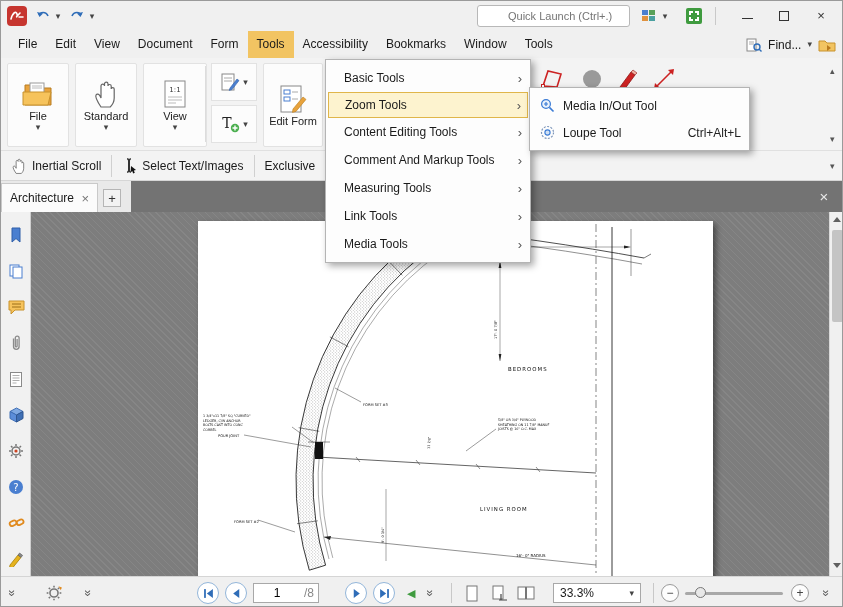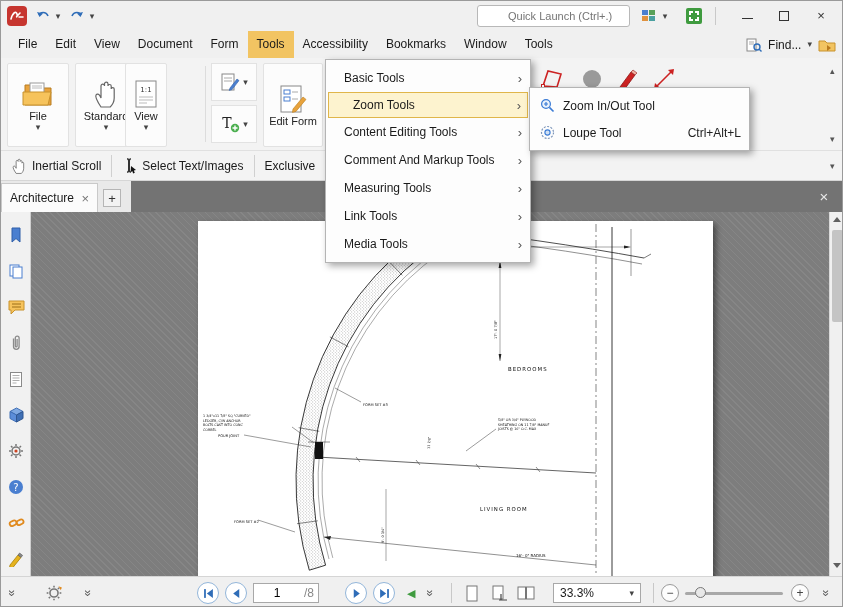--- a/index.html
+++ b/index.html
@@ -60,21 +60,21 @@
 #pagebox .tot{color:#888;font-size:12px;margin-left:auto}
 #zoombox{position:absolute;left:552px;top:6px;width:88px;height:20px;background:#fff;border:1px solid #a8a8a8;display:flex;align-items:center;justify-content:space-between;padding:0 6px;font-size:12px}
 .zbtn{width:18px;height:18px;border-radius:50%;border:1px solid #9a9a9a;background:#fdfdfd;display:flex;align-items:center;justify-content:center;font-size:12px;color:#444}
 #slider-track{position:absolute;left:684px;top:15px;width:98px;height:3px;background:#a8a8a8;border-radius:2px}
 #slider-thumb{position:absolute;left:694px;top:10px;width:11px;height:11px;background:#e8e8e8;border:1px solid #777;border-radius:50%}
 .pgmode{width:22px;height:22px;display:flex;align-items:center;justify-content:center;border:1px solid transparent}
 
 .menu{position:absolute;background:#fdfdfd;border:1px solid #b4b4b4;box-shadow:3px 3px 7px rgba(0,0,0,0.35);z-index:60;padding:4px 0}
 .menuitem{height:28px;display:flex;align-items:center;padding:0 8px 0 18px;font-size:12px;color:#1a1a1a;position:relative}
 .menuitem .arrow{margin-left:auto;color:#555;font-size:13px}
-.menuitem.hl{background:#fdf3cf;border:1px solid #e0b64a;margin:0 2px;padding:0 6px 0 24px;height:26px}
+.menuitem.hl{background:#fdf3cf;border:1px solid #e0b64a;margin:0 2px;padding:0 6px 0 16px;height:26px}
 #zoom-submenu .menuitem{padding-left:8px;gap:7px;height:27px}
 #zoom-submenu .menuitem.hl{height:25px;padding-left:6px}
 .mshortcut{margin-left:auto;font-size:12px;color:#222;padding-left:20px}
 .micon{width:18px;height:18px;display:flex;align-items:center;justify-content:center;flex:0 0 18px}
 </style>
 </head>
 <body>
 
 <div id="app">
 
@@ -170,21 +170,21 @@
       <span class="blabel">File</span>
       <span class="caret">▾</span>
     </div>
     <div class="bigbtn" style="left:74px;width:62px">
       <svg width="28" height="30" viewBox="0 0 28 30">
           <path d="M9 28 C5 22 3 18 4 16 c1-1.5 3-1 4 1 l1 2 V7 c0-2.5 3.5-2.5 3.5 0 V5 c0-2.5 3.5-2.5 3.5 0 v2 c0-2 3.2-2 3.2 0 v3 c0-1.8 3-1.8 3 0 v9 c0 4-2 7-4 9z" fill="#fff" stroke="#666" stroke-width="1.2"></path>
         </svg>
       <span class="blabel">Standard</span>
       <span class="caret">▾</span>
     </div>
-    <div class="bigbtn" style="left:124px;width:42px">
+    <div class="bigbtn" style="left:142px;width:64px">
       <svg width="26" height="30" viewBox="0 0 26 30">
           <rect x="3" y="2" width="20" height="26" fill="#fff" stroke="#888"></rect>
           <text x="13" y="13" font-size="7" text-anchor="middle" fill="#333" font-family="DejaVu Sans">1:1</text>
           <line x1="6" y1="18" x2="20" y2="18" stroke="#bbb"></line>
           <line x1="6" y1="21" x2="20" y2="21" stroke="#bbb"></line>
           <line x1="6" y1="24" x2="14" y2="24" stroke="#bbb"></line>
         </svg>
       <span class="blabel">View</span>
       <span class="caret">▾</span>
     </div>
@@ -586,21 +586,21 @@
 
   <div class="menu" id="zoom-submenu" style="left:528px;top:86px;width:221px">
     <div class="menuitem">
       <span class="micon">
           <svg width="15" height="15" viewBox="0 0 15 15">
             <circle cx="6" cy="6" r="4.4" fill="#eaf2fb" stroke="#3a7bd5" stroke-width="1.2"></circle>
             <path d="M6 4 v4 M4 6 h4" stroke="#3a7bd5" stroke-width="1.2"></path>
             <line x1="9.4" y1="9.4" x2="13.5" y2="13.5" stroke="#3a7bd5" stroke-width="1.6"></line>
           </svg>
         </span>
-      <span>Zoom In/Out Tool</span>
+      <span>Media In/Out Tool</span>
     </div>
     <div class="menuitem">
       <span class="micon">
           <svg width="15" height="15" viewBox="0 0 15 15">
             <circle cx="7.5" cy="7.5" r="6" fill="none" stroke="#7a93b8" stroke-width="1.2" stroke-dasharray="2 1.4"></circle>
             <circle cx="7.5" cy="7.5" r="2.6" fill="#cfe0f4" stroke="#3a7bd5" stroke-width="1.1"></circle>
           </svg>
         </span>
       <span>Loupe Tool</span>
       <span class="mshortcut">Ctrl+Alt+L</span>

